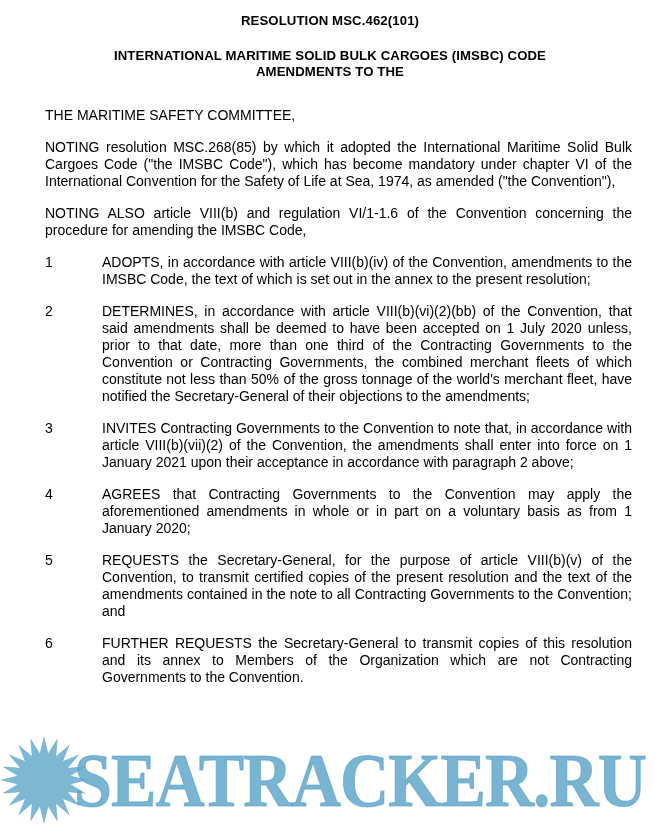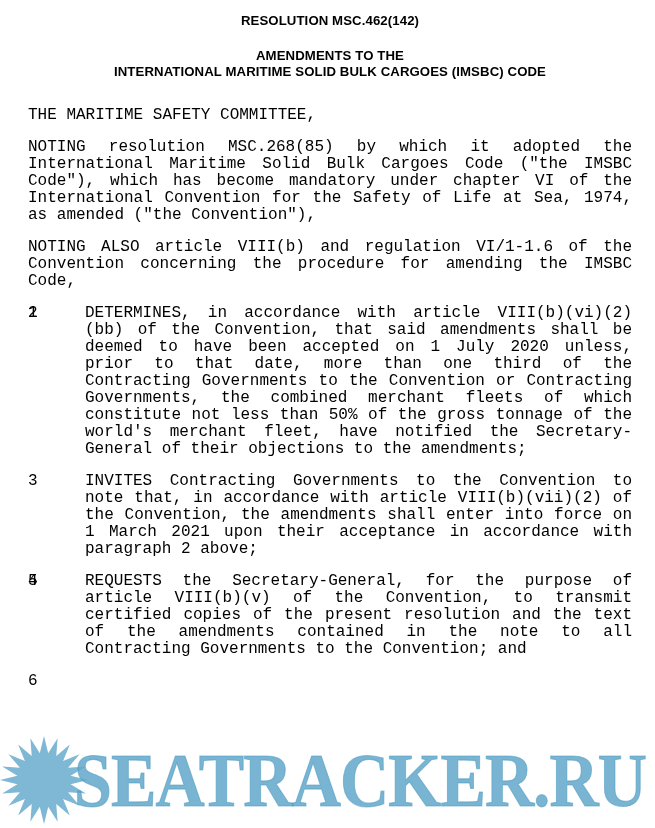--- a/index.html
+++ b/index.html
@@ -33,27 +33,26 @@
     line-height: 16.5px;
     letter-spacing: 0.1px;
   }
   #title-block { padding-top: 13px; }
   #subject-block { padding-top: 18px; }
   .heading-line { white-space: nowrap; }
 
   #body-block { padding-top: 26px; }
 
   .para {
-    font-size: 16px;
+    font-size: 14px;
     line-height: 17px;
     text-align: justify;
-    margin: 0 0 15px 0;
+    margin: 0 0 15px 17px;
     -webkit-hyphens: none;
     hyphens: none;
-    font-family: Liberation Mono, monospace;
   }
   .para:last-child { margin-bottom: 0; }
   .para.nojust { text-align: left; }
 
   .numbered {
     position: relative;
     padding-left: 57px;
   }
   .numbered .num {
     position: absolute;
@@ -76,60 +75,60 @@
   #watermark svg { display: block; }
 </style>
 </head>
 <body>
 
 <div id="page">
 
   <div id="doc">
 
     <div id="title-block" class="heading-block">
-      <div class="heading-line">RESOLUTION MSC.462(142)</div>
+      <div class="heading-line">RESOLUTION MSC.462(101)</div>
     </div>
 
     <div id="subject-block" class="heading-block">
+      <div class="heading-line">INTERNATIONAL MARITIME SOLID BULK CARGOES (IMSBC) CODE</div>
       <div class="heading-line">AMENDMENTS TO THE</div>
-      <div class="heading-line">INTERNATIONAL MARITIME SOLID BULK CARGOES (IMSBC) CODE</div>
     </div>
 
     <div id="body-block">
 
       <p class="para nojust">THE MARITIME SAFETY COMMITTEE,</p>
 
 
       <p class="para">NOTING resolution MSC.268(85) by which it adopted the International Maritime Solid Bulk Cargoes Code ("the IMSBC Code"), which has become mandatory under chapter VI of the International Convention for the Safety of Life at Sea, 1974, as amended ("the Convention"),</p>
 
       <p class="para">NOTING ALSO article VIII(b) and regulation VI/1-1.6 of the Convention concerning the procedure for amending the IMSBC Code,</p>
 
 
       <div class="para numbered">
-        <span class="num">1</span>
+        <span class="num">1</span><span>ADOPTS, in accordance with article VIII(b)(iv) of the Convention, amendments to the IMSBC Code, the text of which is set out in the annex to the present resolution;</span>
       </div>
 
       <div class="para numbered">
         <span class="num">2</span><span>DETERMINES, in accordance with article VIII(b)(vi)(2)(bb) of the Convention, that said amendments shall be deemed to have been accepted on 1 July 2020 unless, prior to that date, more than one third of the Contracting Governments to the Convention or Contracting Governments, the combined merchant fleets of which constitute not less than 50% of the gross tonnage of the world's merchant fleet, have notified the Secretary-General of their objections to the amendments;</span>
       </div>
 
       <div class="para numbered">
-        <span class="num">3</span><span>INVITES Contracting Governments to the Convention to note that, in accordance with article VIII(b)(vii)(2) of the Convention, the amendments shall enter into force on 1 March 2021 upon their acceptance in accordance with paragraph 2 above;</span>
+        <span class="num">3</span><span>INVITES Contracting Governments to the Convention to note that, in accordance with article VIII(b)(vii)(2) of the Convention, the amendments shall enter into force on 1 January 2021 upon their acceptance in accordance with paragraph 2 above;</span>
       </div>
 
       <div class="para numbered">
-        <span class="num">4</span>
+        <span class="num">4</span><span>AGREES that Contracting Governments to the Convention may apply the aforementioned amendments in whole or in part on a voluntary basis as from 1 January 2020;</span>
       </div>
 
       <div class="para numbered">
         <span class="num">5</span><span>REQUESTS the Secretary-General, for the purpose of article VIII(b)(v) of the Convention, to transmit certified copies of the present resolution and the text of the amendments contained in the note to all Contracting Governments to the Convention; and</span>
       </div>
 
       <div class="para numbered">
-        <span class="num">6</span>
+        <span class="num">6</span><span>FURTHER REQUESTS the Secretary-General to transmit copies of this resolution and its annex to Members of the Organization which are not Contracting Governments to the Convention.</span>
       </div>
 
     </div>
 
   </div>
 
   <div id="watermark">
     <svg width="655" height="110" viewBox="0 0 655 110" xmlns="http://www.w3.org/2000/svg" aria-hidden="true">
       <g id="wm-burst">
         <polygon id="burst-shape" points="44.00,18.00 48.22,35.33 57.60,20.15 56.26,37.94 69.86,26.40 63.09,42.91 79.60,36.14 68.06,49.74 85.85,48.40 70.67,57.78 88.00,62.00 70.67,66.22 85.85,75.60 68.06,74.26 79.60,87.86 63.09,81.09 69.86,97.60 56.26,86.06 57.60,103.85 48.22,88.67 44.00,106.00 39.78,88.67 30.40,103.85 31.74,86.06 18.14,97.60 24.91,81.09 8.40,87.86 19.94,74.26 2.15,75.60 17.33,66.22 0.00,62.00 17.33,57.78 2.15,48.40 19.94,49.74 8.40,36.14 24.91,42.91 18.14,26.40 31.74,37.94 30.40,20.15 39.78,35.33" fill="#62a8ca" opacity="0.82"></polygon>

